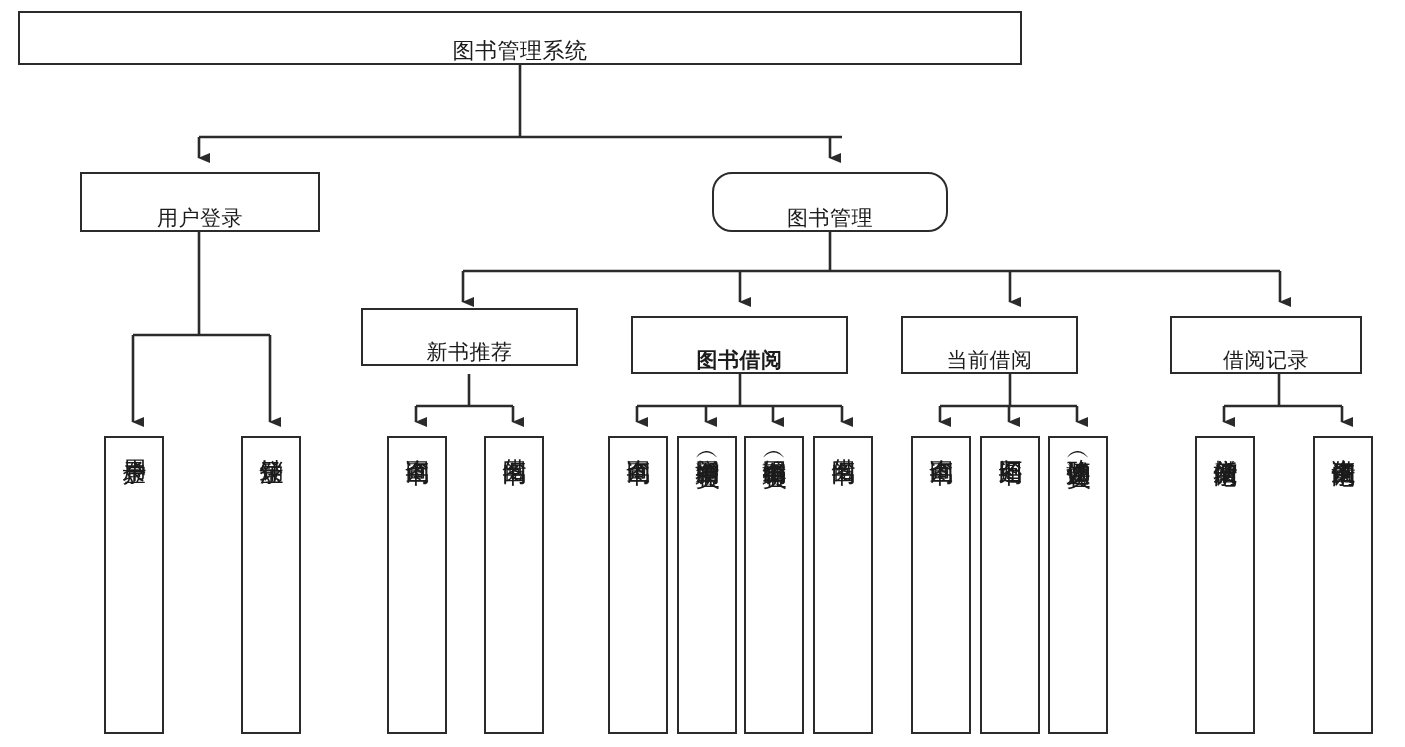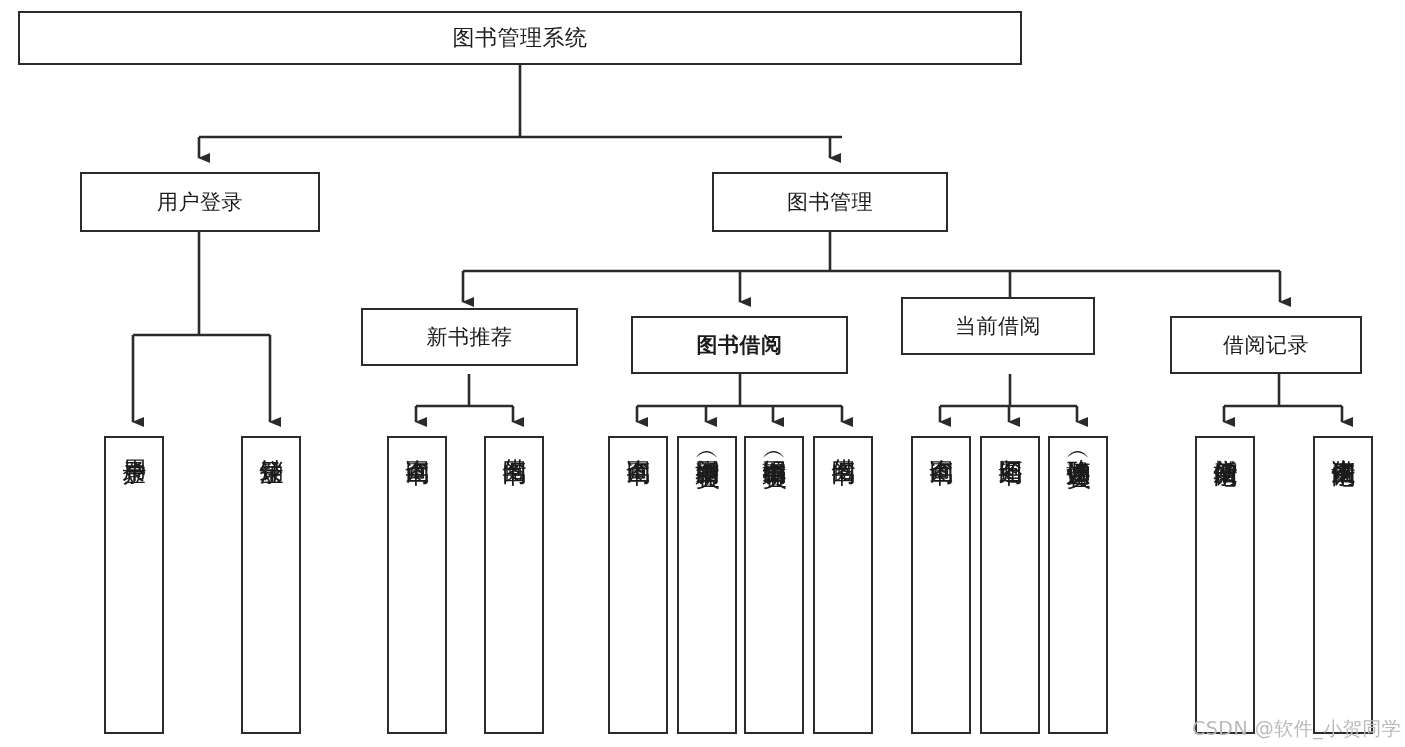--- a/index.html
+++ b/index.html
@@ -24,21 +24,21 @@
     top: 0;
     width: 1405px;
     height: 747px;
   }
   .node {
     position: absolute;
     box-sizing: border-box;
     background: #ffffff;
     border: 2px solid #2b2b2b;
     display: flex;
-    align-items: center;
+    align-items: flex-end;
     justify-content: center;
     z-index: 3;
   }
   .node-label {
     color: #1b1b1b;
     line-height: 1.15;
     text-align: center;
     white-space: nowrap;
     letter-spacing: 0.5px;
   }
@@ -128,33 +128,33 @@
   </svg>
 
   <div class="node root horizontal" style="left:18px; top:11px; width:1004px; height:54px;">
     <span class="node-label">图书管理系统</span>
   </div>
 
   <div class="node horizontal" style="left:80px; top:172px; width:240px; height:60px;">
     <span class="node-label">用户登录</span>
   </div>
 
-  <div class="node horizontal" style="left:712px; top:172px; width:236px; height:60px;">
+  <div class="node horizontal" style="left:712px; top:172px; width:236px; height:60px;border-radius:20px;">
     <span class="node-label">图书管理</span>
   </div>
 
   <div class="node horizontal" style="left:361px; top:308px; width:217px; height:58px;">
     <span class="node-label">新书推荐</span>
   </div>
 
   <div class="node horizontal" style="left:631px; top:316px; width:217px; height:58px;font-weight:bold;">
     <span class="node-label">图书借阅</span>
   </div>
 
-  <div class="node horizontal" style="left:901px; top:297px; width:194px; height:58px;">
+  <div class="node horizontal" style="left:901px; top:316px; width:177px; height:58px;">
     <span class="node-label">当前借阅</span>
   </div>
 
   <div class="node horizontal" style="left:1170px; top:316px; width:192px; height:58px;">
     <span class="node-label">借阅记录</span>
   </div>
 
   <div class="node vertical" style="left:104px; top:436px; width:60px; height:298px;">
     <span class="node-label">用户登录</span>
   </div>
@@ -200,15 +200,14 @@
   </div>
 
   <div class="node vertical" style="left:1195px; top:436px; width:60px; height:298px;">
     <span class="node-label">新增借阅记录</span>
   </div>
 
   <div class="node vertical" style="left:1313px; top:436px; width:60px; height:298px;">
     <span class="node-label">查询借阅记录</span>
   </div>
 
-  <div class="watermark" style="left:1192px; top:716px;">CSDN @软件_小贺同学</div>
 
 </div>
 
 </body></html>

